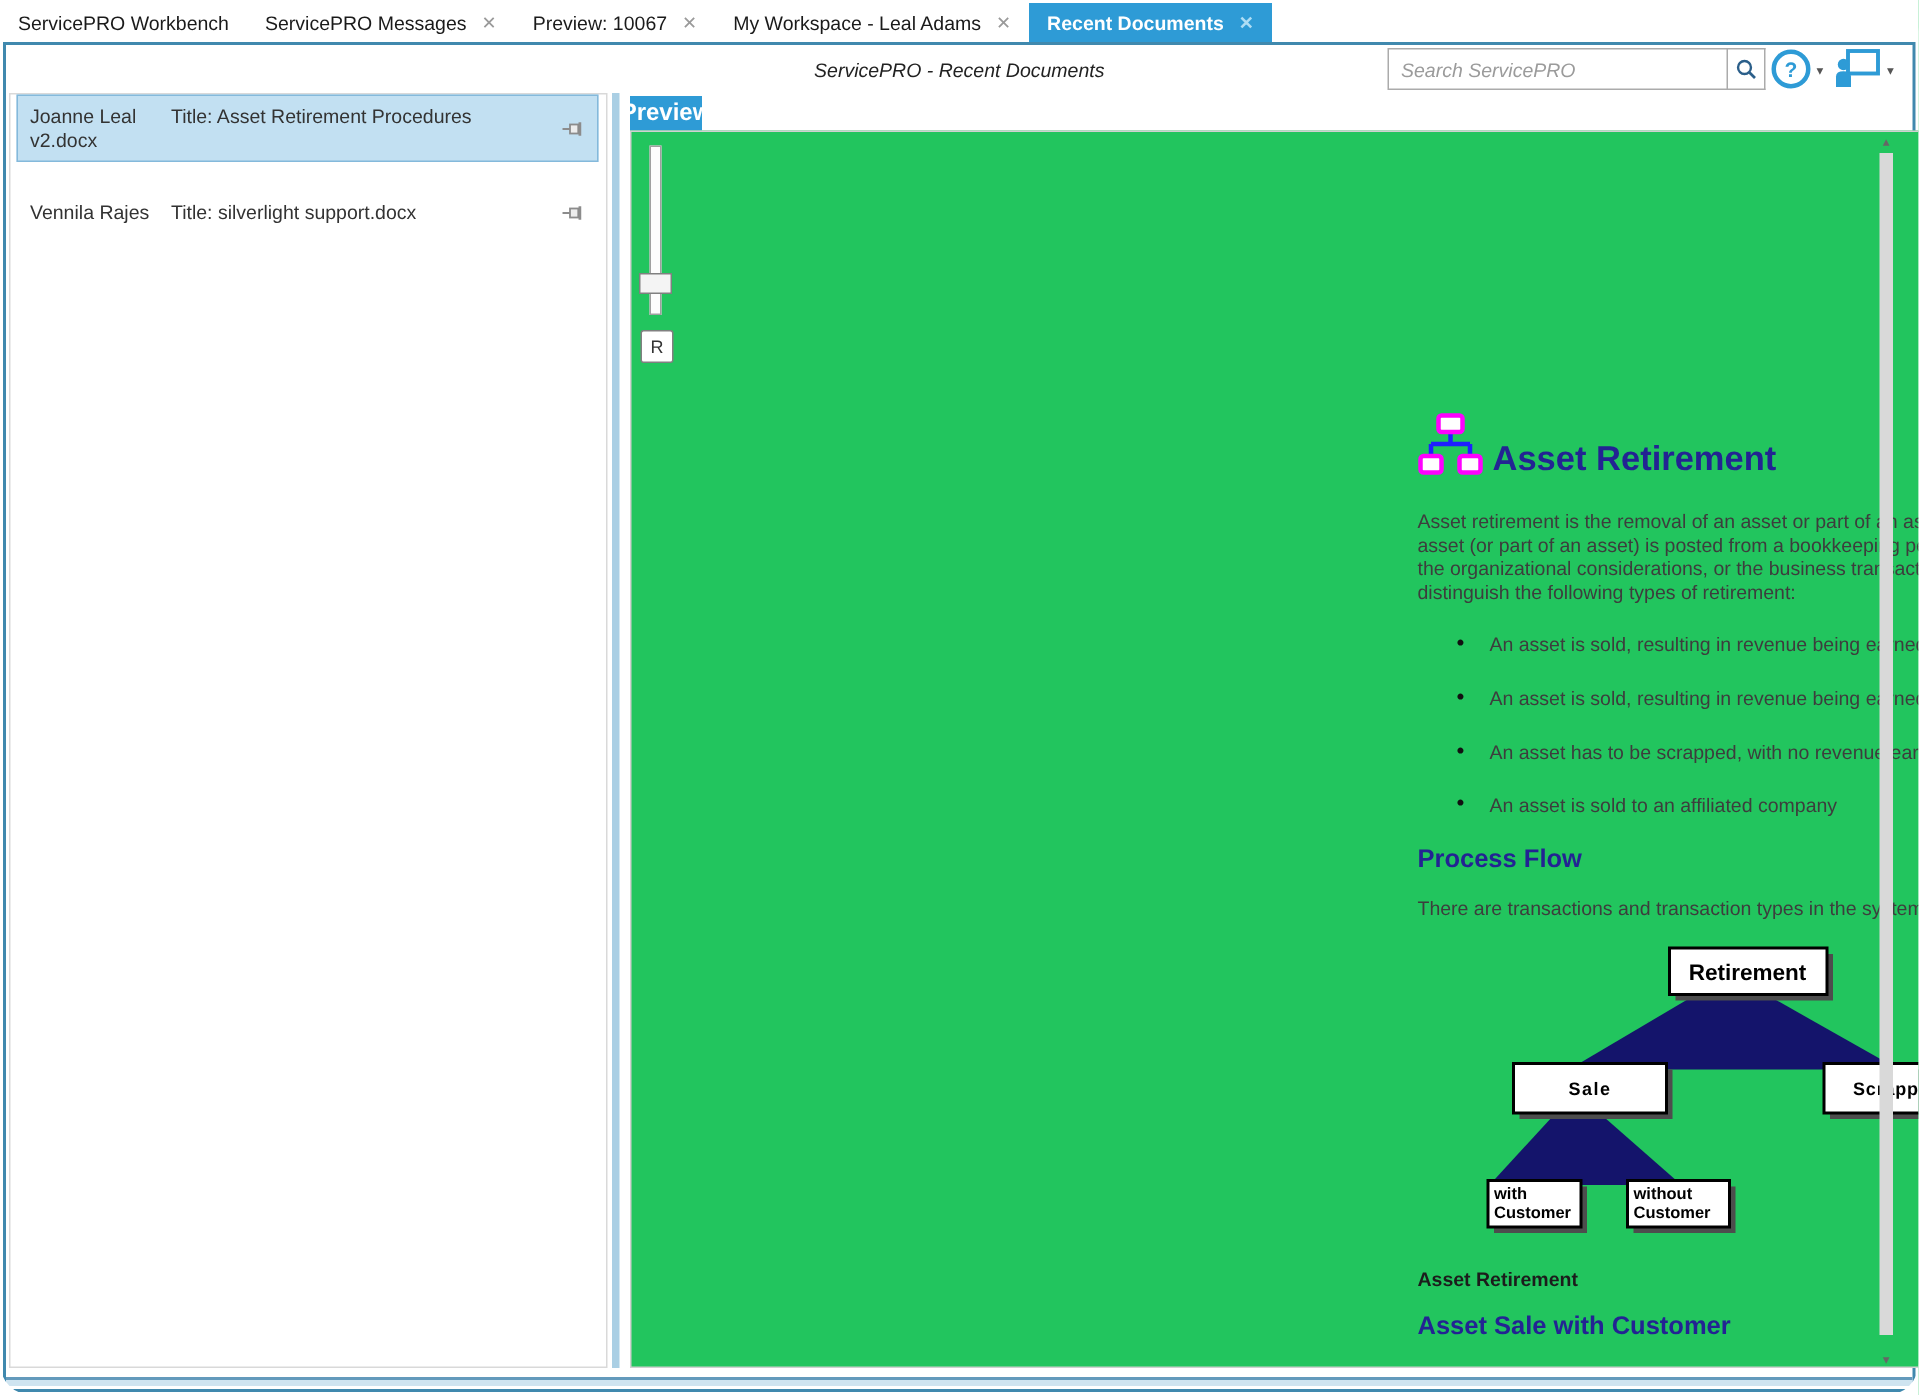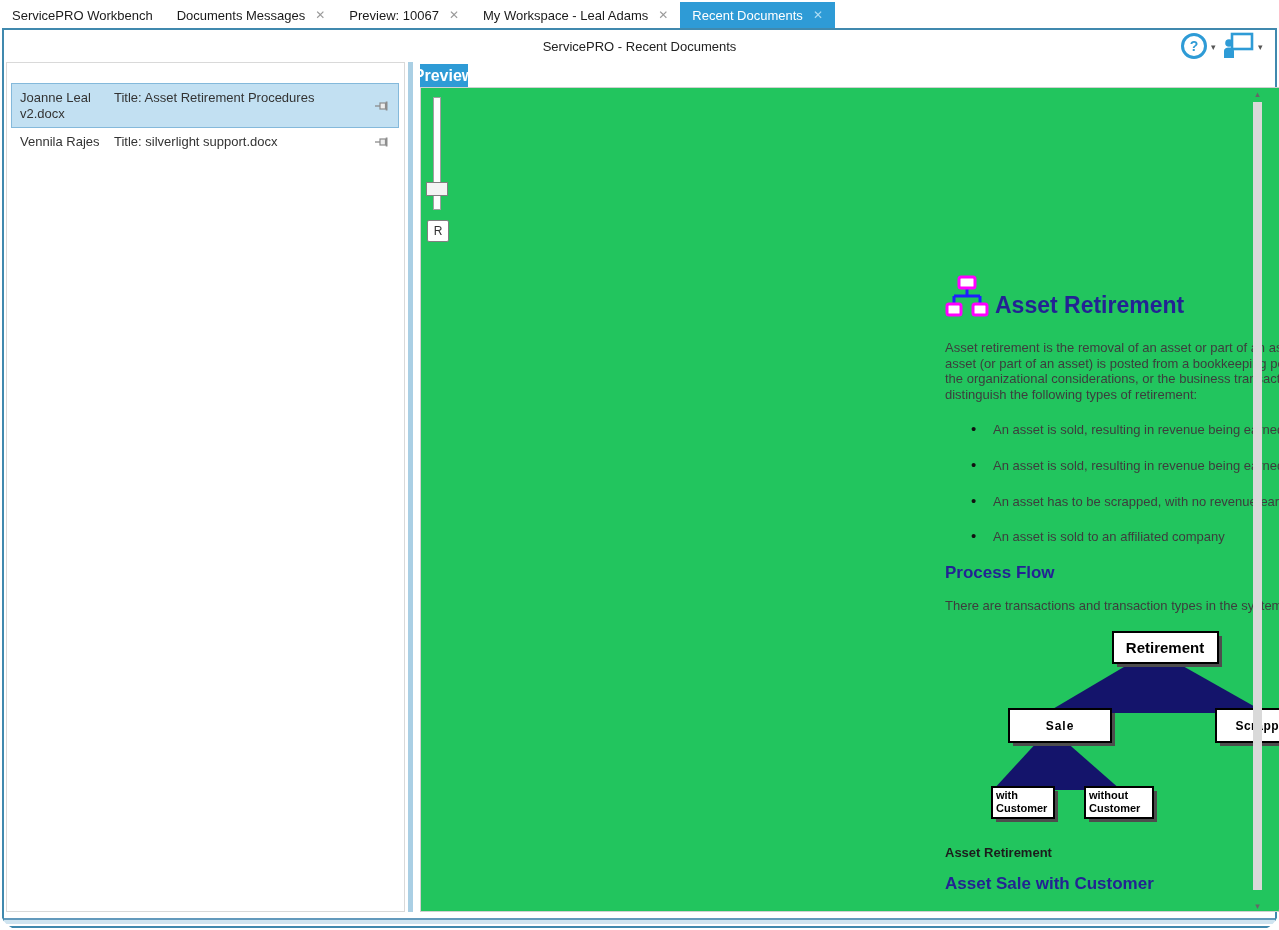--- a/index.html
+++ b/index.html
@@ -3,28 +3,28 @@
 <meta charset="utf-8">
 <style>
   * { margin:0; padding:0; box-sizing:border-box; }
   html,body { width:1279px; height:930px; background:#fff; font-family:"Liberation Sans", sans-serif; }
   #root { position:relative; width:1279px; height:930px; background:#fff; overflow:hidden;border-radius:21px; }
 
   
   .tabbar { position:absolute; left:0; top:0; width:100%; height:28px; background:#fff; display:flex; align-items:center; }
   .tab { display:flex; align-items:center; height:26px; margin-top:2px; padding:0 12px; font-size:13px; color:#1a1a1a; cursor:default; }
   .tab .tab-close { margin-left:10px; font-size:12px; color:#9a9a9a; line-height:1; }
-  .tab.active { background:#2e9bd6; color:#fff; font-weight:normal;justify-content:flex-end; }
+  .tab.active { background:#2e9bd6; color:#fff; font-weight:bold;justify-content:flex-end; }
   .tab.active .tab-close { color:#aeddf4; }
 
   
   .frame { position:absolute; left:2px; top:28px; width:1275px; height:900px; border:2px solid #4089ae; background:#fff; pointer-events:none; }
 
   
-  .header-title { position:absolute; left:0; top:39px; width:100%; text-align:center; font-size:13px; color:#222; }
+  .header-title { position:absolute; left:0; top:39px; width:100%; text-align:center; font-size:13px; color:#222;font-style:italic; }
   .search-wrap { position:absolute; left:925px; top:32px; width:252px; height:28px; display:flex; }
   .search-input { width:227px; height:28px; border:1px solid #ababab; padding:0 8px; font-size:13px; font-style:italic; color:#555; outline:none; font-family:"Liberation Sans", sans-serif; }
   .search-input::placeholder { color:#9b9b9b; font-style:italic; }
   .search-btn { width:25px; height:28px; border:1px solid #ababab; border-left:none; background:#fff; display:flex; align-items:center; justify-content:center; }
   .help-circle { position:absolute; left:1181px; top:33px; width:26px; height:26px; border:3px solid #2e9bd6; border-radius:50%; background:#fff; display:flex; align-items:center; justify-content:center; font-size:14px; font-weight:bold; color:#2e9bd6; }
   .caret { position:absolute; font-size:9px; color:#555; }
   .caret1 { left:1211px; top:42px; }
   .caret2 { left:1258px; top:42px; }
   .chat-icon { position:absolute; left:1222px; top:32px; width:32px; height:28px; }
 
@@ -71,53 +71,62 @@
 </head>
 <body>
 
 <div id="root">
 
   <div class="tabbar">
     <div class="tab">
       <span class="tab-label">ServicePRO Workbench</span>
     </div>
     <div class="tab">
-      <span class="tab-label">Documents Messages</span>
+      <span class="tab-label">ServicePRO Messages</span>
       <span class="tab-close">✕</span>
     </div>
     <div class="tab">
       <span class="tab-label">Preview: 10067</span>
       <span class="tab-close">✕</span>
     </div>
     <div class="tab">
       <span class="tab-label">My Workspace - Leal Adams</span>
       <span class="tab-close">✕</span>
     </div>
     <div class="tab active">
       <span class="tab-label">Recent Documents</span>
       <span class="tab-close">✕</span>
     </div>
   </div>
 
   <div class="frame"></div>
 
   <div class="header-title">ServicePRO - Recent Documents</div>
+  <div class="search-wrap">
+    <input class="search-input" type="text" placeholder="Search ServicePRO" style="">
+    <button class="search-btn">
+      <svg width="16" height="16" viewBox="0 0 16 16">
+        <circle cx="7" cy="7" r="4.3" fill="none" stroke="#2b5f8a" stroke-width="1.6"></circle>
+        <line x1="10.3" y1="10.3" x2="14" y2="14" stroke="#2b5f8a" stroke-width="1.8"></line>
+      </svg>
+    </button>
+  </div>
   <div class="help-circle">
     <span>?</span>
   </div>
   <span class="caret caret1">▾</span>
   <svg class="chat-icon" viewBox="0 0 32 28">
     <rect x="10" y="2" width="20" height="15" fill="#fff" stroke="#2e9bd6" stroke-width="2.6"></rect>
     <circle cx="7" cy="11" r="3.8" fill="#2e9bd6"></circle>
     <path d="M2 26 L2 19 Q2 15.5 7 15.5 Q12 15.5 12 19 L12 26 Z" fill="#2e9bd6"></path>
   </svg>
   <span class="caret caret2">▾</span>
 
   <div class="list-panel">
-    <div class="list-item selected" style="top:20px;gap:12px;">
+    <div class="list-item selected" style="top:0;gap:12px;">
       <div class="li-text">
         <span class="li-name">Joanne Leal</span><span>Title: Asset Retirement Procedures v2.docx</span>
       </div>
       <svg class="pin" viewBox="0 0 16 16">
         <line x1="1" y1="8" x2="6" y2="8" stroke="#8c8c8c" stroke-width="1.3"></line>
         <rect x="6" y="5" width="5.5" height="6" fill="#ededed" stroke="#8c8c8c" stroke-width="1.2"></rect>
         <line x1="12.6" y1="3.5" x2="12.6" y2="12.5" stroke="#8c8c8c" stroke-width="1.8"></line>
       </svg>
     </div>
     <div class="list-item" style="top:56px;">

